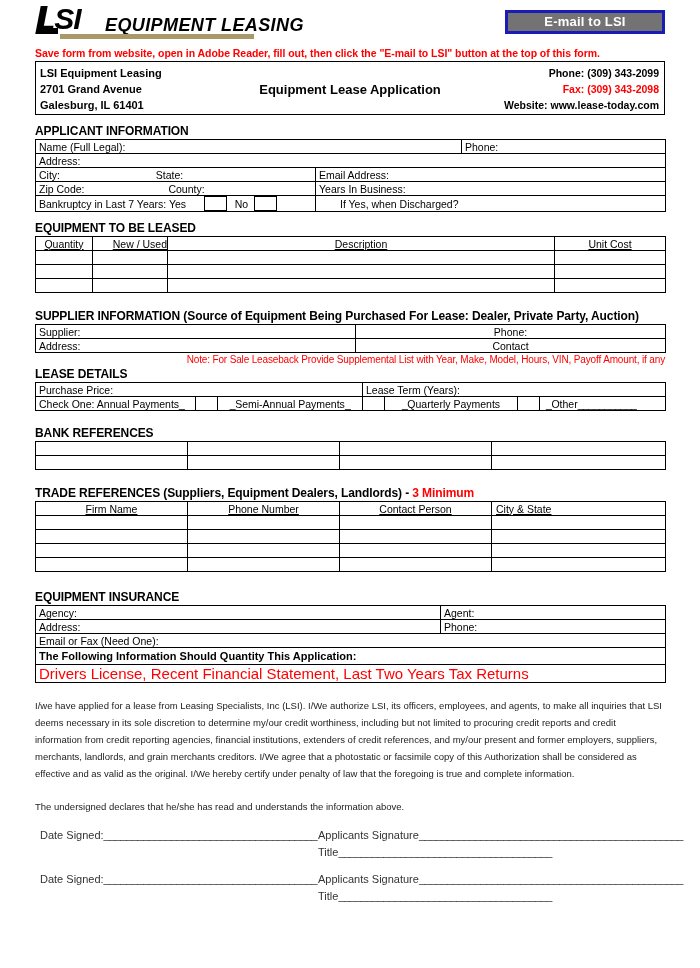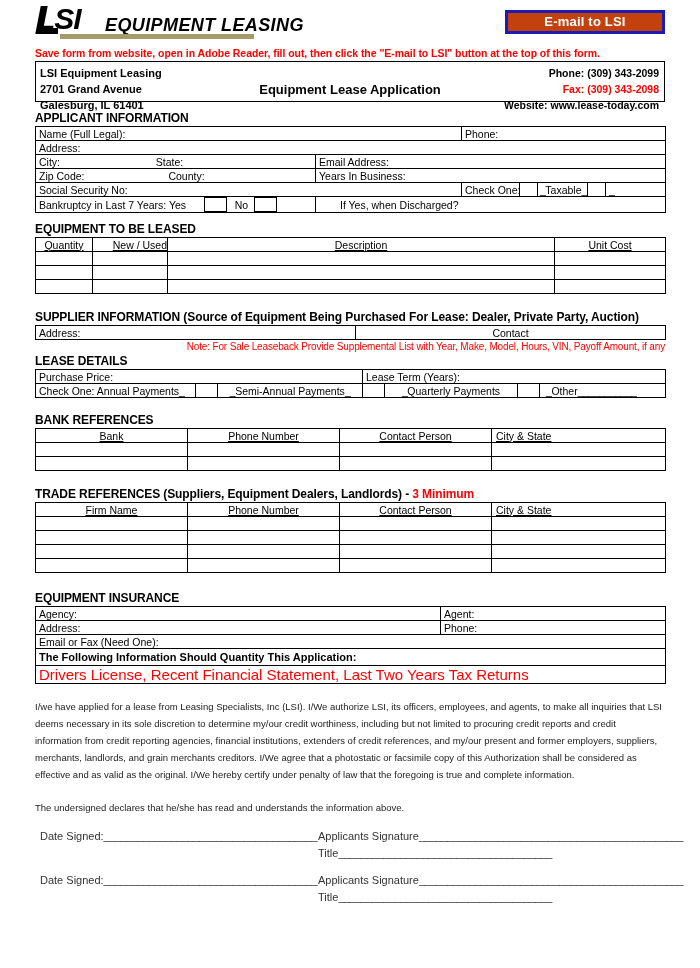--- a/index.html
+++ b/index.html
@@ -82,21 +82,21 @@
     width: 194px;
     height: 5px;
     background: #a89968;
   }
   .email-btn {
     position: absolute;
     right: 0;
     top: 6px;
     width: 160px;
     height: 24px;
-    background: #c2410c;
+    background: #737373;
     border: 3px solid #1b1bb5;
     box-sizing: border-box;
     color: #ffffff;
     font-weight: bold;
     font-size: 13px;
     text-align: center;
     line-height: 18px;
     letter-spacing: 0.2px;
     cursor: pointer;
   }
@@ -108,21 +108,21 @@
     font-weight: bold;
     font-size: 10.5px;
     letter-spacing: -0.05px;
     white-space: nowrap;
   }
 
   
   .hdrbox {
     margin: 0 35px;
     border: 1px solid #000;
-    height: 41px;
+    height: 54px;
     position: relative;
     box-sizing: border-box;
   }
   .hdr-left {
     position: absolute;
     left: 4px;
     top: 3px;
     font-size: 11px;
     line-height: 16px;
     font-weight: bold;
@@ -314,33 +314,20 @@
       </tr>
       <tr>
         <td colspan="2">
           <span>Zip Code:</span>
           <span style="display:inline-block;width:78px"></span>
           <span>County:</span>
         </td>
         <td colspan="6">Years In Business:</td>
       </tr>
       <tr>
-        <td colspan="3">Social Security No:</td>
-        <td style="padding-left:3px">
-          <span>Check One:</span>
-          
-        </td>
-        <td class="ctr"></td>
-        <td style="padding-left:2px">
-          <span class="uline">_</span><span>Taxable</span><span class="uline">_</span>
-        </td>
-        <td class="ctr"></td>
-        <td><span class="uline">_</span></td>
-      </tr>
-      <tr>
         <td colspan="2" style="padding:0">
           <table style="border-collapse:collapse;width:100%;table-layout:fixed">
             <tbody>
                   <tr>
               <td style="border:none;font-size:10.5px;padding-left:3px;white-space:nowrap;width:168px">Bankruptcy in Last 7 Years: Yes</td>
               <td style="border:1px solid #000;width:22px;height:14px"></td>
               <td style="border:none;font-size:10.5px;text-align:center;width:28px">No</td>
               <td style="border:1px solid #000;width:22px;height:14px"></td>
               <td style="border:none"></td>
             </tr>
@@ -394,20 +381,24 @@
   </div>
 
   <div class="sect">
     <div class="sect-title" style="margin-top:16px">SUPPLIER INFORMATION (Source of Equipment Being Purchased For Lease: Dealer, Private Party, Auction)</div>
     <table class="grid">
       <colgroup>
           <col style="width:320px">
           <col style="width:310px">
         </colgroup>
       <tbody>
+          <tr>
+        <td>Supplier:</td>
+        <td class="ctr">Phone:</td>
+      </tr>
       <tr>
         <td>Address:</td>
         <td class="ctr">Contact</td>
       </tr>
     </tbody>
       </table>
     <div class="note-red">Note: For Sale Leaseback Provide Supplemental List with Year, Make, Model, Hours, VIN, Payoff Amount, if any</div>
   </div>
 
   <div class="sect">
@@ -452,26 +443,20 @@
   <div class="sect">
     <div class="sect-title" style="margin-top:15px">BANK REFERENCES</div>
     <table class="grid">
       <colgroup>
           <col style="width:152px">
           <col style="width:152px">
           <col style="width:152px">
           <col style="width:174px">
         </colgroup>
       <tbody>
-          <tr>
-        <th>Bank</th>
-        <th>Phone Number</th>
-        <th>Contact Person</th>
-        <th style="text-align:left;padding-left:4px">City &amp; State</th>
-      </tr>
       <tr class="emptyrow">
         <td></td>
         <td></td>
         <td></td>
         <td></td>
       </tr>
       <tr class="emptyrow">
         <td></td>
         <td></td>
         <td></td>

